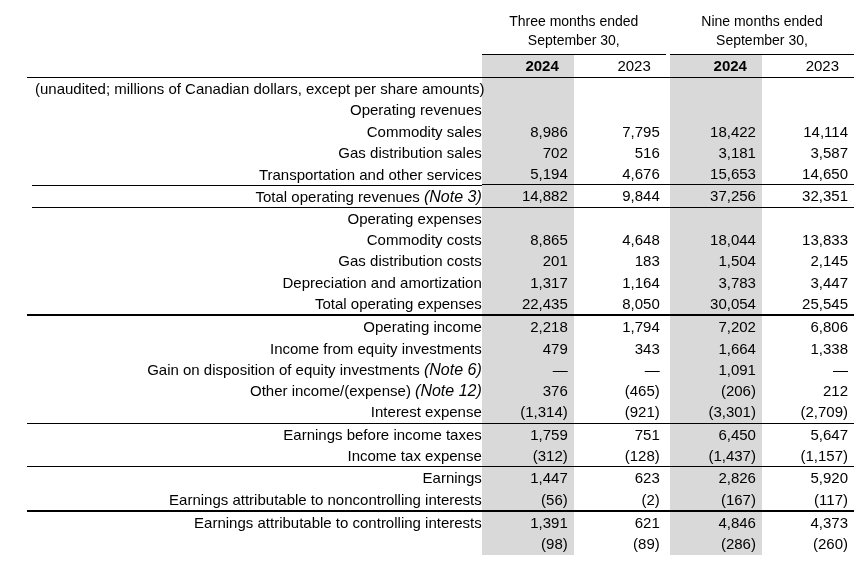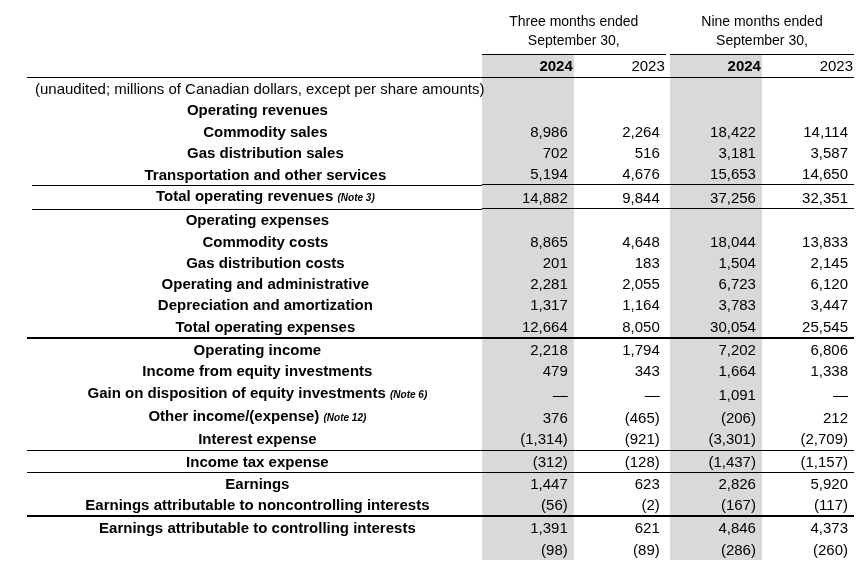--- a/index.html
+++ b/index.html
@@ -55,42 +55,41 @@
   .hdr-rule-cell .rule {
     border-top: 1.4px solid #000;
     height: 0;
     font-size: 0;
     line-height: 0;
   }
   .hdr-year {
     text-align: right;
     font-size: 15px;
     line-height: 21px;
-    padding-right: 1px;
+    padding-right: 15px;
     padding-bottom: 1px;
     white-space: nowrap;
   }
   .hdr-year.cur { font-weight: bold; }
 
   
   tr.row > td {
     height: 21.3px;
     line-height: 21.3px;
     font-size: 15px;
     white-space: nowrap;
   }
   td.label {
-    text-align: center;
+    text-align: right;
     padding-left: 6px;
-    font-weight: bold;
   }
   td.label.indent { padding-left: 22px; margin-top: 16px; }
   td.label.note-italic .note {
     font-style: italic;
-    font-size: 10px;
+    font-size: 16px;
   }
   td.caption {
     font-size: 12.5px;
     padding-left: 8px;
   }
   td.val {
     text-align: right;
     padding-right: 6px;
   }
   td.val.bold { font-weight: normal; }
@@ -191,21 +190,21 @@
           <td class="label"><span>Operating revenues</span></td>
           <td class="val shade bold"></td>
           <td class="val"></td>
           <td></td>
           <td class="val shade bold"></td>
           <td class="val"></td>
         </tr>
         <tr class="row">
           <td class="label indent"><span>Commodity sales</span></td>
           <td class="val shade bold">8,986</td>
-          <td class="val">2,264</td>
+          <td class="val">7,795</td>
           <td></td>
           <td class="val shade bold">18,422</td>
           <td class="val">14,114</td>
         </tr>
         <tr class="row">
           <td class="label indent"><span>Gas distribution sales</span></td>
           <td class="val shade bold">702</td>
           <td class="val">516</td>
           <td></td>
           <td class="val shade bold">3,181</td>
@@ -265,38 +264,30 @@
         </tr>
         <tr class="row">
           <td class="label indent"><span>Gas distribution costs</span></td>
           <td class="val shade bold">201</td>
           <td class="val">183</td>
           <td></td>
           <td class="val shade bold">1,504</td>
           <td class="val">2,145</td>
         </tr>
         <tr class="row">
-          <td class="label indent"><span>Operating and administrative</span></td>
-          <td class="val shade bold">2,281</td>
-          <td class="val">2,055</td>
-          <td></td>
-          <td class="val shade bold">6,723</td>
-          <td class="val">6,120</td>
-        </tr>
-        <tr class="row">
           <td class="label indent"><span>Depreciation and amortization</span></td>
           <td class="val shade bold">1,317</td>
           <td class="val">1,164</td>
           <td></td>
           <td class="val shade bold">3,783</td>
           <td class="val">3,447</td>
         </tr>
         <tr class="row">
           <td class="label indent"><span>Total operating expenses</span></td>
-          <td class="val shade bold">12,664</td>
+          <td class="val shade bold">22,435</td>
           <td class="val">8,050</td>
           <td></td>
           <td class="val shade bold">30,054</td>
           <td class="val">25,545</td>
         </tr>
         <tr class="sep-full">
           <td></td>
           <td class="shade"></td>
           <td></td>
           <td></td>
@@ -353,20 +344,28 @@
         </tr>
         <tr class="sep-full">
           <td></td>
           <td class="shade"></td>
           <td></td>
           <td></td>
           <td class="shade"></td>
           <td></td>
         </tr>
         <tr class="row">
+          <td class="label"><span>Earnings before income taxes</span></td>
+          <td class="val shade bold">1,759</td>
+          <td class="val">751</td>
+          <td></td>
+          <td class="val shade bold">6,450</td>
+          <td class="val">5,647</td>
+        </tr>
+        <tr class="row">
           <td class="label"><span>Income tax expense</span></td>
           <td class="val shade bold">(312)</td>
           <td class="val">(128)</td>
           <td></td>
           <td class="val shade bold">(1,437)</td>
           <td class="val">(1,157)</td>
         </tr>
         <tr class="sep-full">
           <td></td>
           <td class="shade"></td>

